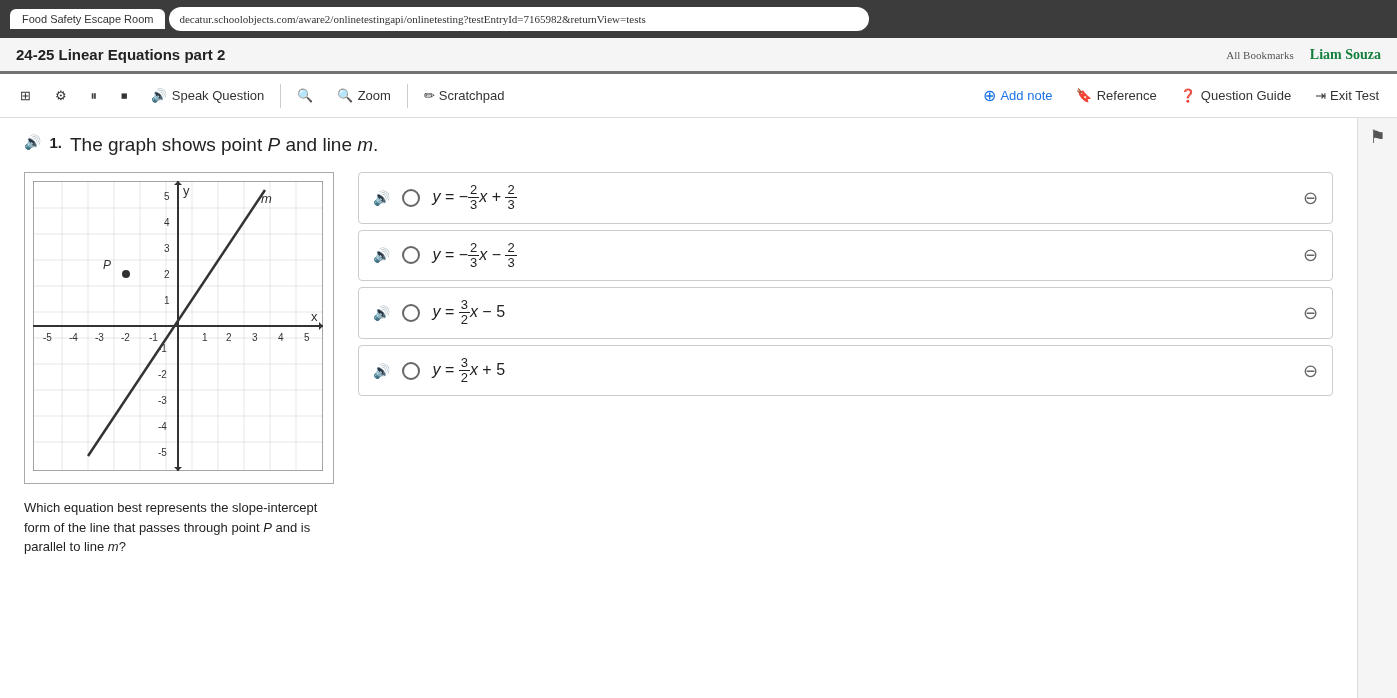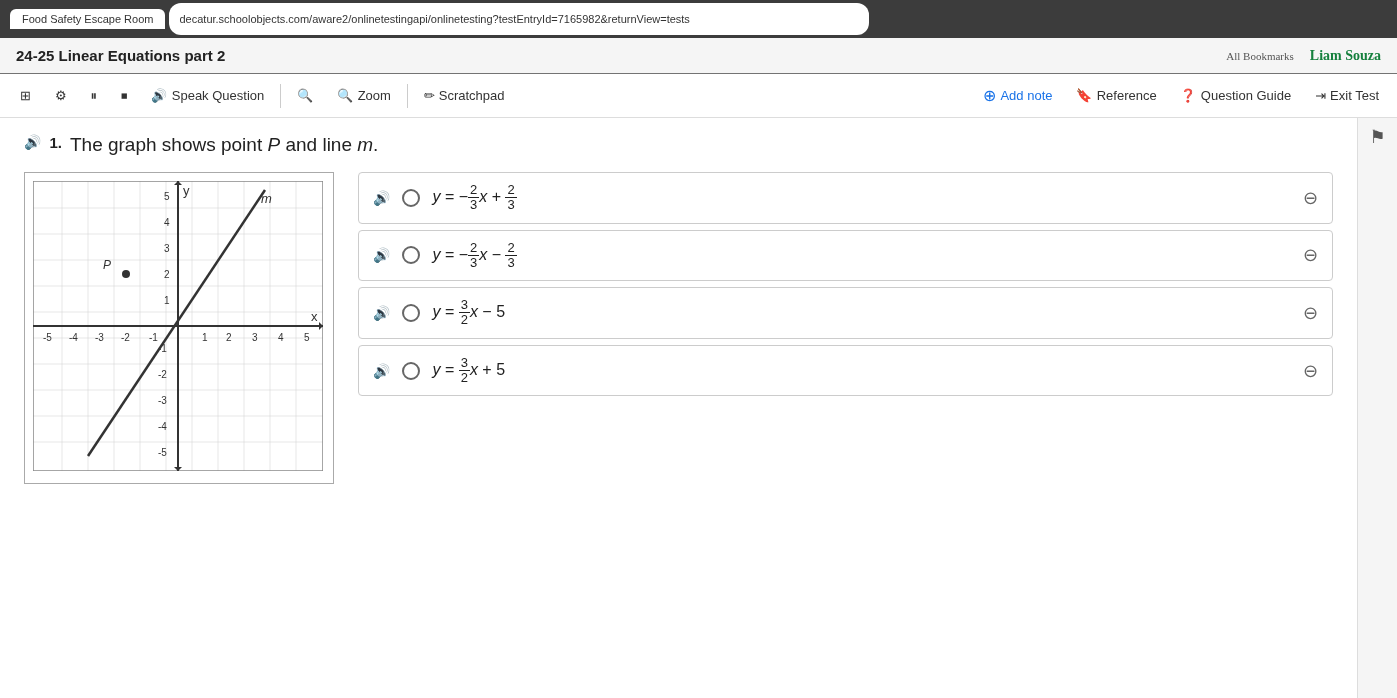--- a/index.html
+++ b/index.html
@@ -19,26 +19,27 @@
       display: flex;
       align-items: center;
       padding: 4px 10px;
       gap: 4px;
     }
     .browser-url {
       background: #fff;
       border-radius: 12px;
       flex: 1;
       max-width: 700px;
-      height: 32px;
+      height: 24px;
       font-size: 11px;
       display: flex;
       align-items: center;
       padding: 0 10px;
       color: #333;
+      font-family: Liberation Serif, serif;
     }
     .browser-tab {
       background: #fff;
       border-radius: 6px 6px 0 0;
       padding: 4px 12px;
       font-size: 11px;
       color: #333;
     }
 
     
@@ -46,21 +47,21 @@
       background: #fff;
       width: 100%;
       height: calc(698px - 38px);
       display: flex;
       flex-direction: column;
     }
 
     
     .top-header {
       background: #f5f5f5;
-      border-bottom: 1px solid #737373;
+      border-bottom: 3px solid #737373;
       padding: 6px 16px;
       display: flex;
       align-items: center;
       justify-content: space-between;
       height: 36px;
     }
     .page-title {
       font-size: 15px;
       font-weight: bold;
       color: #222;
@@ -428,20 +429,24 @@
               <line x1="55" y1="275" x2="232" y2="9" stroke="#333" stroke-width="2.5"></line>
 
               <text x="228" y="22" font-size="13" font-style="italic" fill="#333">m</text>
 
               <circle cx="93" cy="93" r="4" fill="#333"></circle>
               <text x="70" y="88" font-size="12" font-style="italic" fill="#333">P</text>
 
             </svg>
           </div>
 
+          <div class="question-subtext">
+            Which equation best represents the slope-intercept form of the line that passes
+            through point <em>P</em> and is parallel to line <em>m</em>?
+          </div>
         </div>
 
         <div class="answer-choices">
 
           <div class="answer-choice">
             <span class="speaker-icon">🔊</span>
             <div class="radio-circle"></div>
             <div class="choice-math">
               <em>y</em> = −<span class="frac">
                   <span class="num">2</span>

